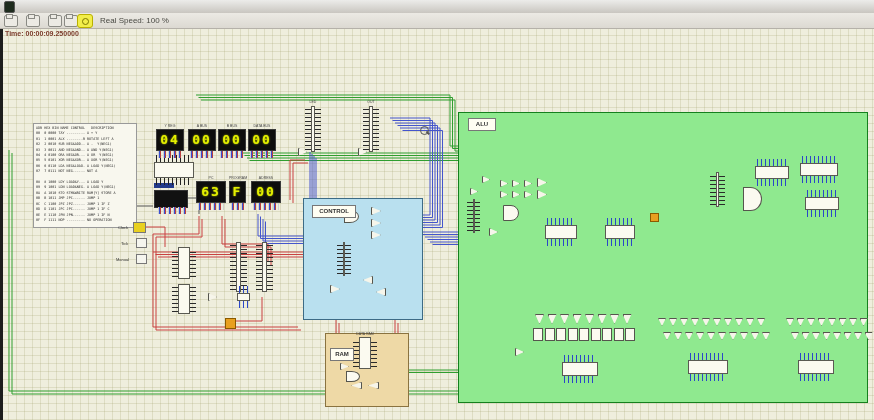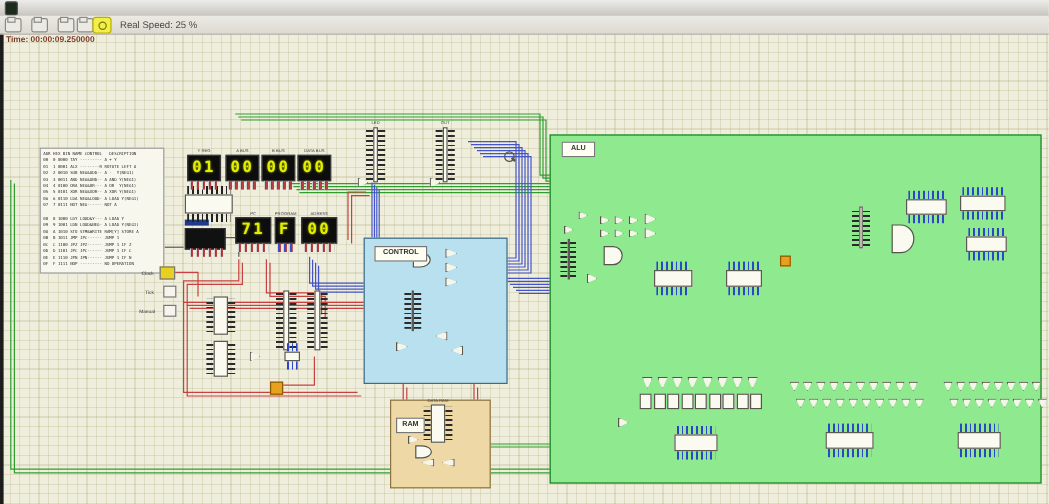--- a/index.html
+++ b/index.html
@@ -512,41 +512,41 @@
     <div class="adder" style="left: 544.5px; top: 328px; width: 10px; height: 13px;"></div>
     <div class="adder" style="left: 556px; top: 328px; width: 10px; height: 13px;"></div>
     <div class="adder" style="left: 567.5px; top: 328px; width: 10px; height: 13px;"></div>
     <div class="adder" style="left: 579px; top: 328px; width: 10px; height: 13px;"></div>
     <div class="adder" style="left: 590.5px; top: 328px; width: 10px; height: 13px;"></div>
     <div class="adder" style="left: 602px; top: 328px; width: 10px; height: 13px;"></div>
     <div class="adder" style="left: 613.5px; top: 328px; width: 10px; height: 13px;"></div>
     <div class="adder" style="left: 625px; top: 328px; width: 10px; height: 13px;"></div>
     <div class="sevenseg" style="left: 156px; top: 124px; width: 28px;">
       <div class="ss-label">Y REG</div>
-      <div class="ss-box" style="width: 28px; height: 22px;">01</div>
+      <div class="ss-box" style="width: 28px; height: 22px;">04</div>
       <div class="ss-pins"></div>
     </div>
     <div class="sevenseg" style="left: 188px; top: 124px; width: 28px;">
       <div class="ss-label">A BUS</div>
       <div class="ss-box" style="width: 28px; height: 22px;">00</div>
       <div class="ss-pins"></div>
     </div>
     <div class="sevenseg" style="left: 218px; top: 124px; width: 28px;">
       <div class="ss-label">B BUS</div>
       <div class="ss-box" style="width: 28px; height: 22px;">00</div>
       <div class="ss-pins"></div>
     </div>
     <div class="sevenseg" style="left: 248px; top: 124px; width: 28px;">
       <div class="ss-label">DATA BUS</div>
       <div class="ss-box" style="width: 28px; height: 22px;">00</div>
       <div class="ss-pins"></div>
     </div>
     <div class="sevenseg" style="left: 196px; top: 176px; width: 30px;">
       <div class="ss-label">PC</div>
-      <div class="ss-box" style="width: 30px; height: 22px;">71</div>
+      <div class="ss-box" style="width: 30px; height: 22px;">63</div>
       <div class="ss-pins"></div>
     </div>
     <div class="sevenseg" style="left: 229px; top: 176px; width: 17px;">
       <div class="ss-label">PROGRAM</div>
       <div class="ss-box" style="width: 17px; height: 22px;">F</div>
       <div class="ss-pins"></div>
     </div>
     <div class="sevenseg" style="left: 251px; top: 176px; width: 30px;">
       <div class="ss-label">ADRESS</div>
       <div class="ss-box" style="width: 30px; height: 22px;">00</div>
@@ -557,16 +557,16 @@
 <div id="titlebar">
   <div id="app-icon"></div>
 </div>
 
 <div id="toolbar">
   <div class="tbico" style="left:4px;"></div>
   <div class="tbico" style="left:26px;"></div>
   <div class="tbico" style="left:48px;"></div>
   <div class="tbico" style="left:64px;"></div>
   <div id="power-button"></div>
-  <div id="real-speed">Real Speed: 25 %</div>
+  <div id="real-speed">Real Speed: 100 %</div>
 </div>
 
 <div id="time-label">Time: 00:00:09.250000</div>
 
 </body></html>

